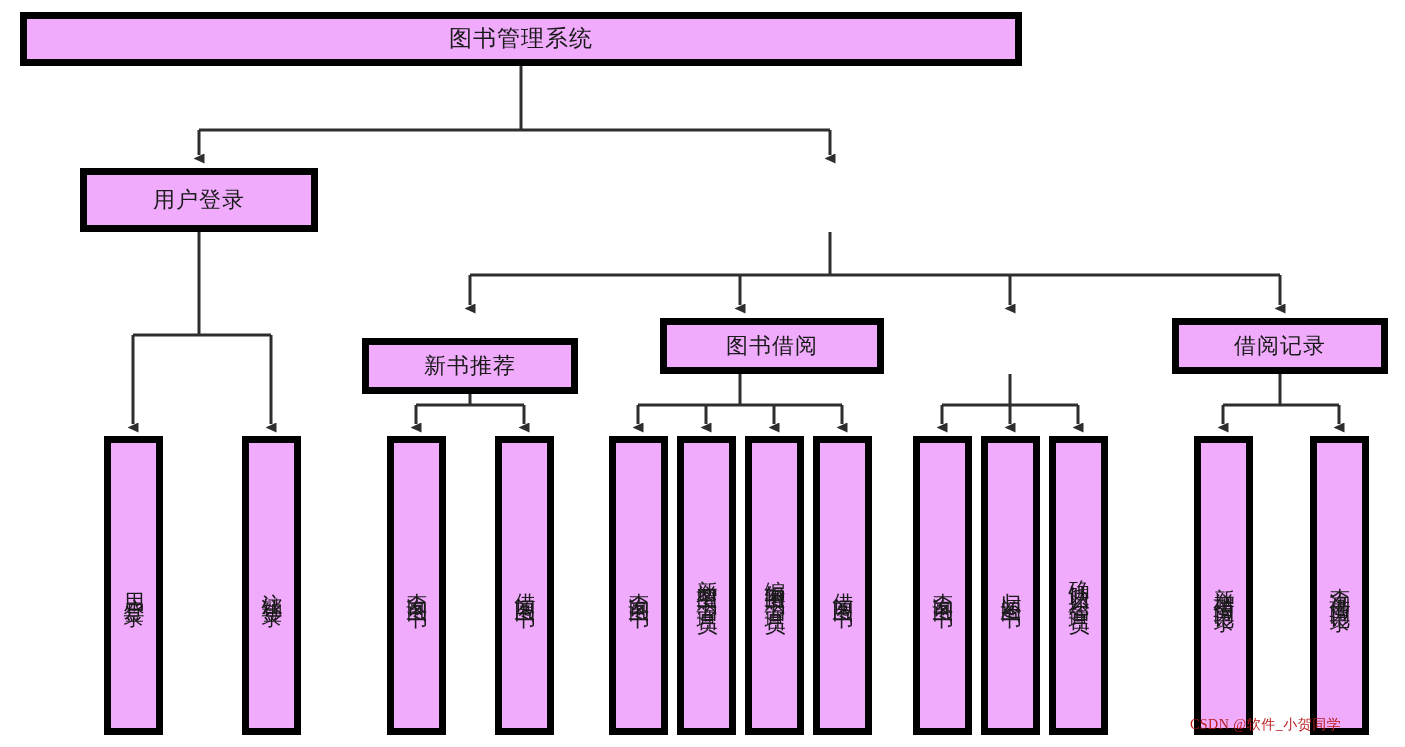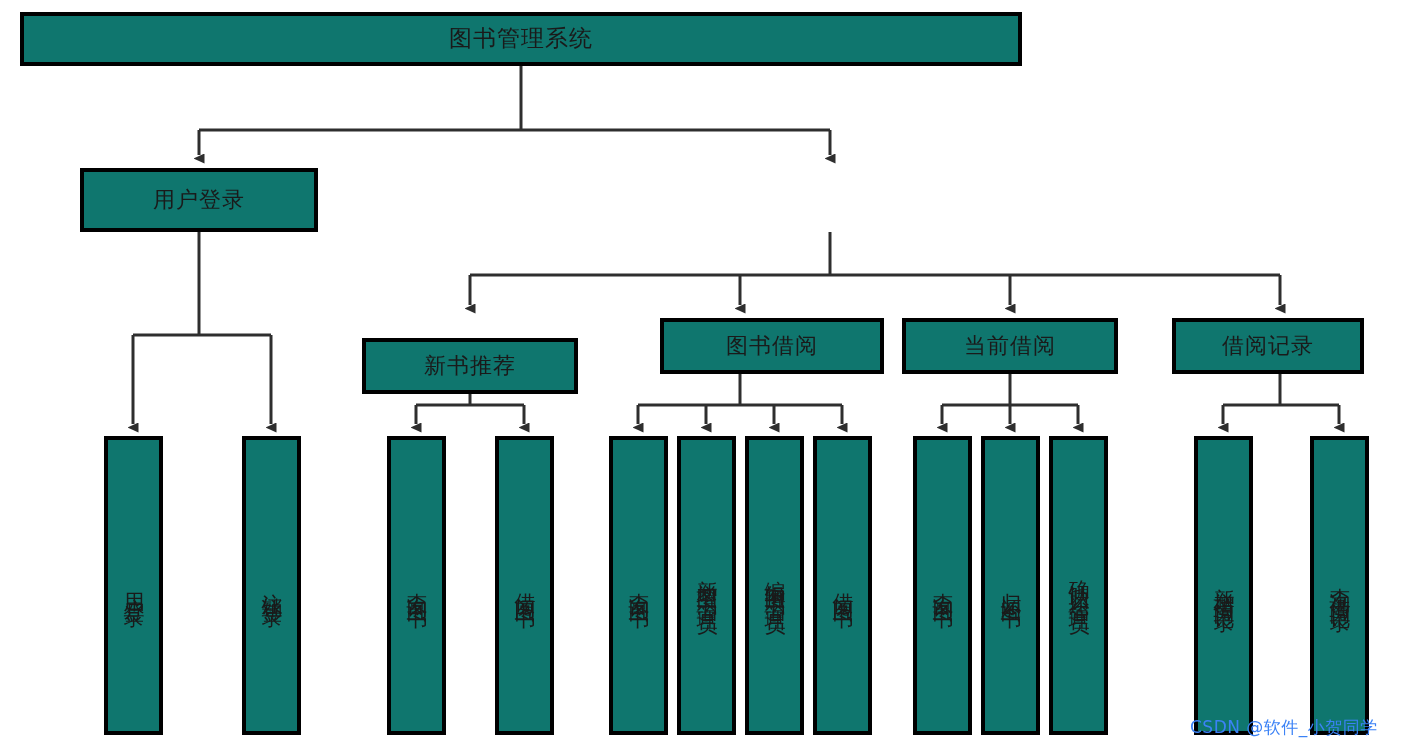--- a/index.html
+++ b/index.html
@@ -20,22 +20,22 @@
   #edges {
     position: absolute;
     left: 0;
     top: 0;
     width: 1405px;
     height: 747px;
   }
   .node {
     position: absolute;
     box-sizing: border-box;
-    border: 4px solid #000000;
-    background: #0f766e;
+    border: 7px solid #000000;
+    background: #f0abfc;
     display: flex;
     align-items: center;
     justify-content: center;
     color: #1a1a1a;
   }
   .node.horiz {
     font-size: 22px;
     line-height: 1.2;
     letter-spacing: 1px;
   }
@@ -50,24 +50,25 @@
   .leaf-label {
     writing-mode: vertical-rl;
     text-orientation: upright;
     letter-spacing: 5px;
     line-height: 1;
     white-space: nowrap;
     display: block;
   }
   .watermark {
     position: absolute;
-    font-size: 17px;
-    color: #3b82f6;
+    font-size: 14px;
+    color: #b91c1c;
     white-space: nowrap;
     letter-spacing: 0.5px;
+    font-family: Liberation Serif, serif;
   }
 </style>
 </head>
 <body>
 
 <div id="canvas">
 
   <svg id="edges" viewBox="0 0 1405 747" xmlns="http://www.w3.org/2000/svg">
     <defs>
       <marker id="arrow" markerWidth="10" markerHeight="11" refX="1.5" refY="5.5" orient="auto" markerUnits="userSpaceOnUse">
@@ -125,24 +126,21 @@
   <div class="node horiz" style="left:80px; top:168px; width:238px; height:64px;">
     <span>用户登录</span>
   </div>
 
   <div class="node horiz" style="left:362px; top:318px; width:216px; height:56px;margin-top:20px;">
     <span>新书推荐</span>
   </div>
   <div class="node horiz" style="left:660px; top:318px; width:224px; height:56px;">
     <span>图书借阅</span>
   </div>
-  <div class="node horiz" style="left:902px; top:318px; width:216px; height:56px;">
-    <span>当前借阅</span>
-  </div>
-  <div class="node horiz" style="left:1172px; top:318px; width:192px; height:56px;">
+  <div class="node horiz" style="left:1172px; top:318px; width:216px; height:56px;">
     <span>借阅记录</span>
   </div>
 
   <div class="node leaf" style="left:104px; top:436px; width:59px; height:299px;">
     <span class="leaf-label">用户登录</span>
   </div>
   <div class="node leaf" style="left:242px; top:436px; width:59px; height:299px;">
     <span class="leaf-label">注销登录</span>
   </div>
 

